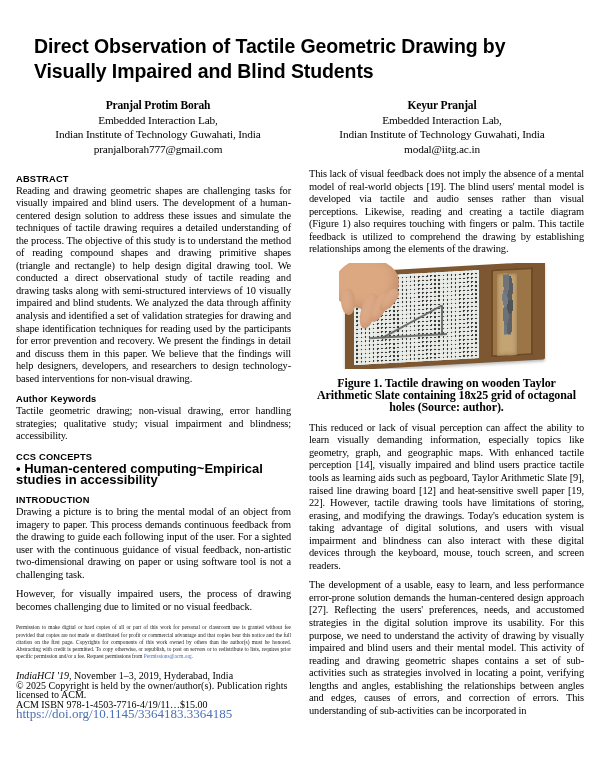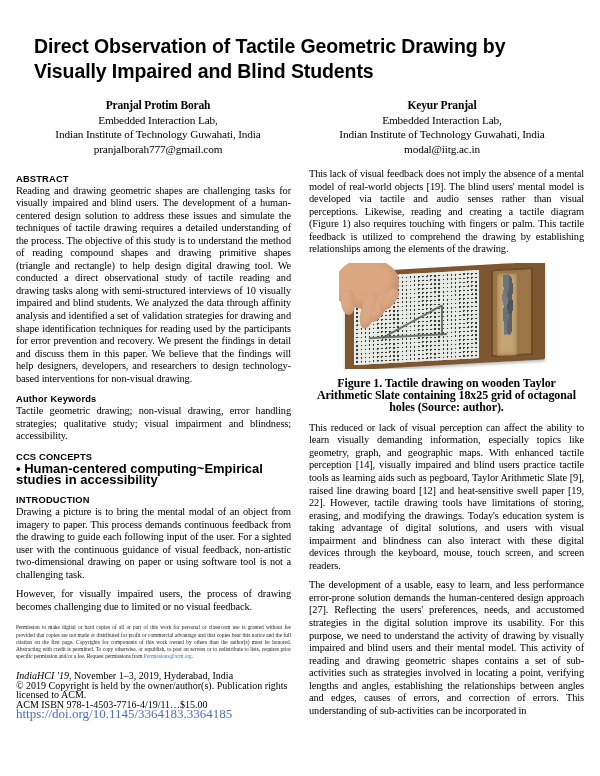--- a/index.html
+++ b/index.html
@@ -253,21 +253,21 @@
       <div class="sec-head">INTRODUCTION</div>
       <p class="body">Drawing a picture is to bring the mental modal of an object from imagery to paper. This process demands continuous feedback from the drawing to guide each following input of the user. For a sighted user with the continuous guidance of visual feedback, non-artistic two-dimensional drawing on paper or using software tool is not a challenging task.</p>
       <p class="body">However, for visually impaired users, the process of drawing becomes challenging due to limited or no visual feedback.</p>
 
       <div class="permission">
         <span>Permission to make digital or hard copies of all or part of this work for personal or classroom use is granted without fee provided that copies are not made or distributed for profit or commercial advantage and that copies bear this notice and the full citation on the first page. Copyrights for components of this work owned by others than the author(s) must be honored. Abstracting with credit is permitted. To copy otherwise, or republish, to post on servers or to redistribute to lists, requires prior specific permission and/or a fee. Request permissions from </span><span class="mail">Permissions@acm.org.</span>
       </div>
 
       <div class="pubinfo">
         <span class="ital">IndiaHCI '19</span><span>, November 1–3, 2019, Hyderabad, India</span><br>
-        <span>© 2019 Copyright is held by the owner/author(s). Publication rights licensed to ACM.</span><br>
+        <span>© 2025 Copyright is held by the owner/author(s). Publication rights licensed to ACM.</span><br>
         <span>ACM ISBN 978-1-4503-7716-4/19/11…$15.00</span>
       </div>
       <div class="doi">https://doi.org/10.1145/3364183.3364185</div>
     </div>
 
     <div class="col">
 
       <p class="body">This lack of visual feedback does not imply the absence of a mental model of real-world objects [19]. The blind users' mental model is developed via tactile and audio senses rather than visual perceptions. Likewise, reading and creating a tactile diagram (Figure 1) also requires touching with fingers or palm. This tactile feedback is utilized to comprehend the drawing by establishing relationships among the elements of the drawing.</p>
 
       <div class="figure">

